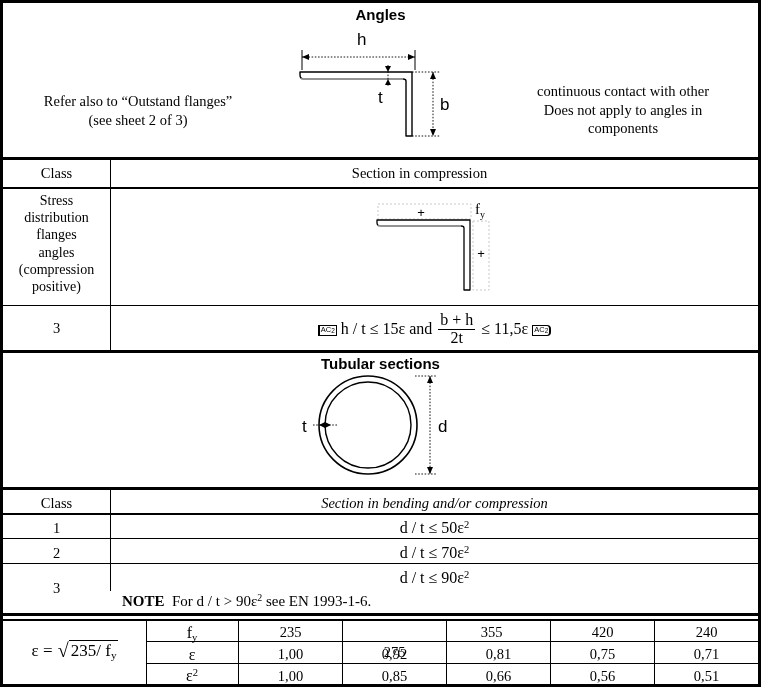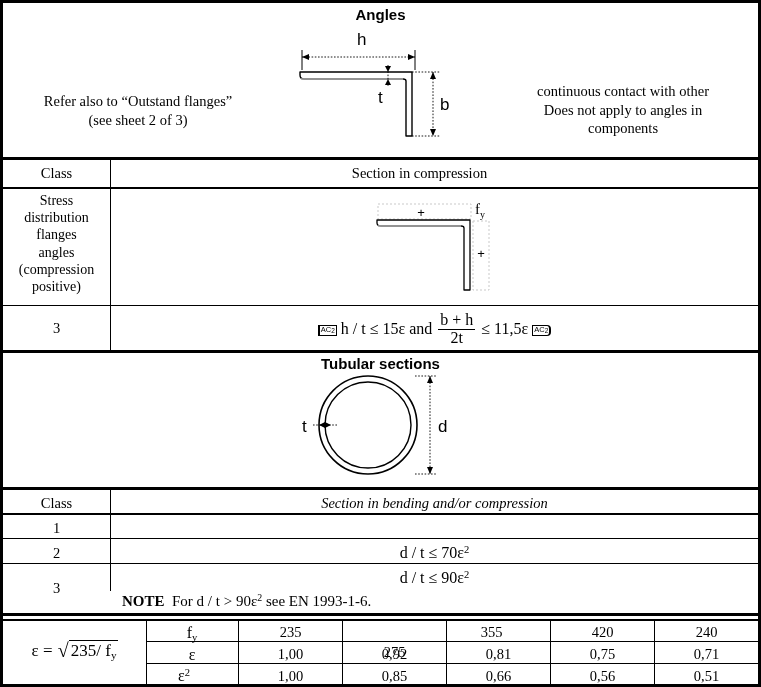--- a/index.html
+++ b/index.html
@@ -171,20 +171,23 @@
   <div class="hline" style="top:513px;height:2.4px;"></div>
   <div class="hline" style="top:538px;height:1.2px;"></div>
   <div class="hline" style="top:563px;height:1.2px;"></div>
   <div class="hline" style="top:613px;height:2.6px;"></div>
   <div class="vline" style="left:110px;top:487px;width:1.2px;height:104px;"></div>
 
   <div class="cellmid" style="left:3px;top:494px;width:107px;">Class</div>
   <div class="cellmid" style="left:111px;top:494px;width:647px;font-style:italic;">Section in bending and/or compression</div>
 
   <div class="cellmid" style="left:3px;top:519px;width:107px;">1</div>
+  <div class="cellmid" style="left:111px;top:518px;width:647px;">
+    <span class="math"><span>d / t ≤ 50ε</span><span class="sup">2</span></span>
+  </div>
 
   <div class="cellmid" style="left:3px;top:544px;width:107px;">2</div>
   <div class="cellmid" style="left:111px;top:543px;width:647px;">
     <span class="math"><span>d / t ≤ 70ε</span><span class="sup">2</span></span>
   </div>
 
   <div class="cellmid" style="left:3px;top:579px;width:107px;">3</div>
   <div class="cellmid" style="left:111px;top:568px;width:647px;">
     <span class="math"><span>d / t ≤ 90ε</span><span class="sup">2</span></span>
   </div>
@@ -214,21 +217,21 @@
       </span>
     </span>
   </div>
 
   <div class="cellmid" style="left:147px;top:623px;width:90px;">
     <span class="math"><span>f</span><span class="sub">y</span></span>
   </div>
   <div class="cellmid" style="left:147px;top:645px;width:90px;">
     <span class="math"><span>ε</span></span>
   </div>
-  <div class="cellmid" style="left:139px;top:666px;width:90px;">
+  <div class="cellmid" style="left:147px;top:666px;width:90px;">
     <span class="math"><span>ε</span><span class="sup">2</span></span>
   </div>
 
   <div class="cellmid" style="left:239px;top:623px;width:103px;">235</div>
   <div class="cellmid" style="left:343px;top:623px;width:103px;margin-top:20px;">275</div>
   <div class="cellmid" style="left:440px;top:623px;width:103px;">355</div>
   <div class="cellmid" style="left:551px;top:623px;width:103px;">420</div>
   <div class="cellmid" style="left:655px;top:623px;width:103px;">240</div>
 
   <div class="cellmid" style="left:239px;top:645px;width:103px;">1,00</div>

